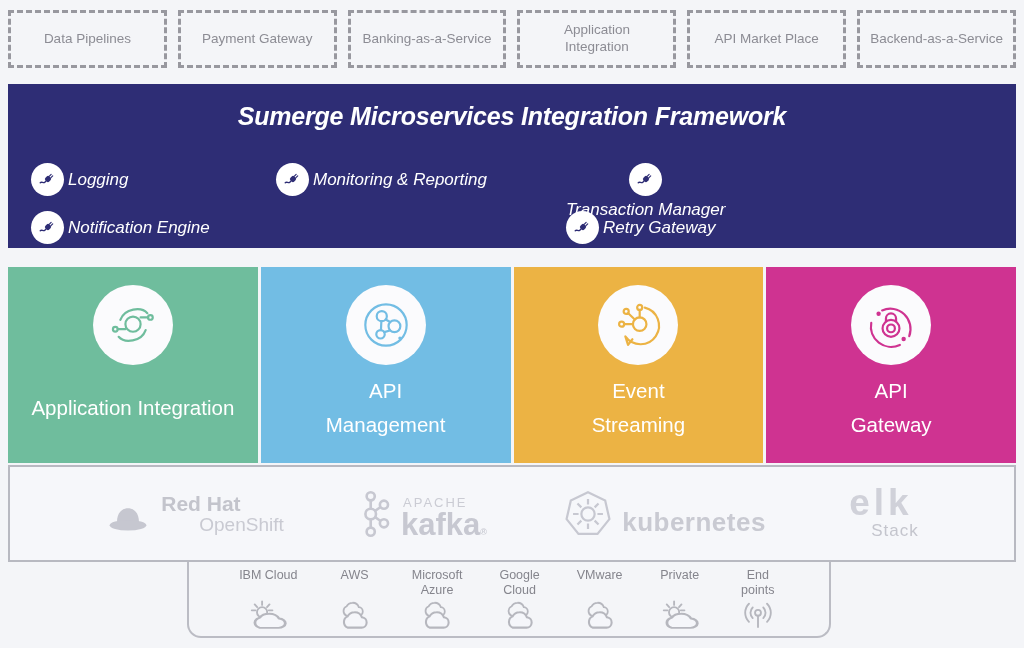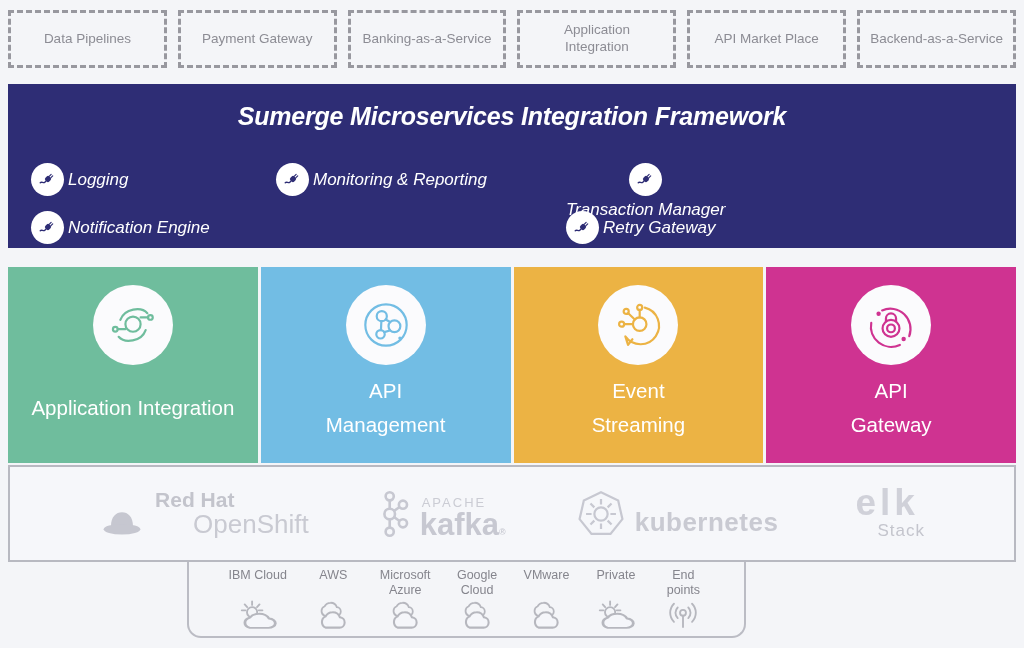--- a/index.html
+++ b/index.html
@@ -34,31 +34,31 @@
   .pillar-label{margin-top:8px; height:70px; display:flex; flex-direction:column;
     justify-content:center; align-items:center; text-align:center;
     color:#ffffff; font-size:20.5px; line-height:34px;}
   
   .tech-row{position:absolute; left:8px; top:465px; width:1008px; height:97px;
     background:#f6f7fa; border:2px solid #b8b9c1; box-sizing:border-box;
     display:flex; align-items:center; justify-content:space-evenly; padding:0 18px;}
   .logo{display:flex; align-items:flex-end; gap:10px; color:#c6c7d0;}
   .rh-text{line-height:1.05;}
   .rh-line1{font-weight:bold; font-size:21px; color:#c3c4cc;}
-  .rh-line2{font-size:26px; color:#c9cad2;margin-left:38px;}
+  .rh-line2{font-size:19px; color:#c9cad2;margin-left:38px;}
   .kafka-text{line-height:1;}
   .kafka-apache{font-size:13px; letter-spacing:2px; color:#cbccd4; margin-left:2px;}
   .kafka-word{font-size:31px; font-weight:600; color:#c7c8d1;}
   .kafka-word .reg{font-size:9px; vertical-align:baseline; color:#cbccd4;}
   .k8s-text{font-weight:bold; font-size:26px; color:#c9cad2; letter-spacing:0.5px;}
   .elk{text-align:center;}
   .elk-text{font-weight:800; font-size:37px; color:#d0d1d9; letter-spacing:4px; line-height:0.9;}
   .elk-sub{font-size:17px; color:#c4c5cd; letter-spacing:1px; margin-top:1px; padding-left:28px;}
   
-  .deploy-row{position:absolute; left:187px; top:562px; width:559px; height:76px;
+  .deploy-row{position:absolute; left:187px; top:562px; width:644px; height:76px;
     border:2px solid #bbbcc4; border-top:none; border-radius:0 0 14px 14px;
     box-sizing:border-box; display:flex; justify-content:space-evenly;
     padding:6px 14px 4px;}
   .deploy-item{display:flex; flex-direction:column; align-items:center; justify-content:space-between;}
   .dep-label{height:32px; text-align:center; color:#85858d; font-size:12.5px; line-height:1.2;}
   .dep-label span{display:block;}
   .dep-icon{margin-bottom:2px;}
 </style>
 </head>
 <body>

